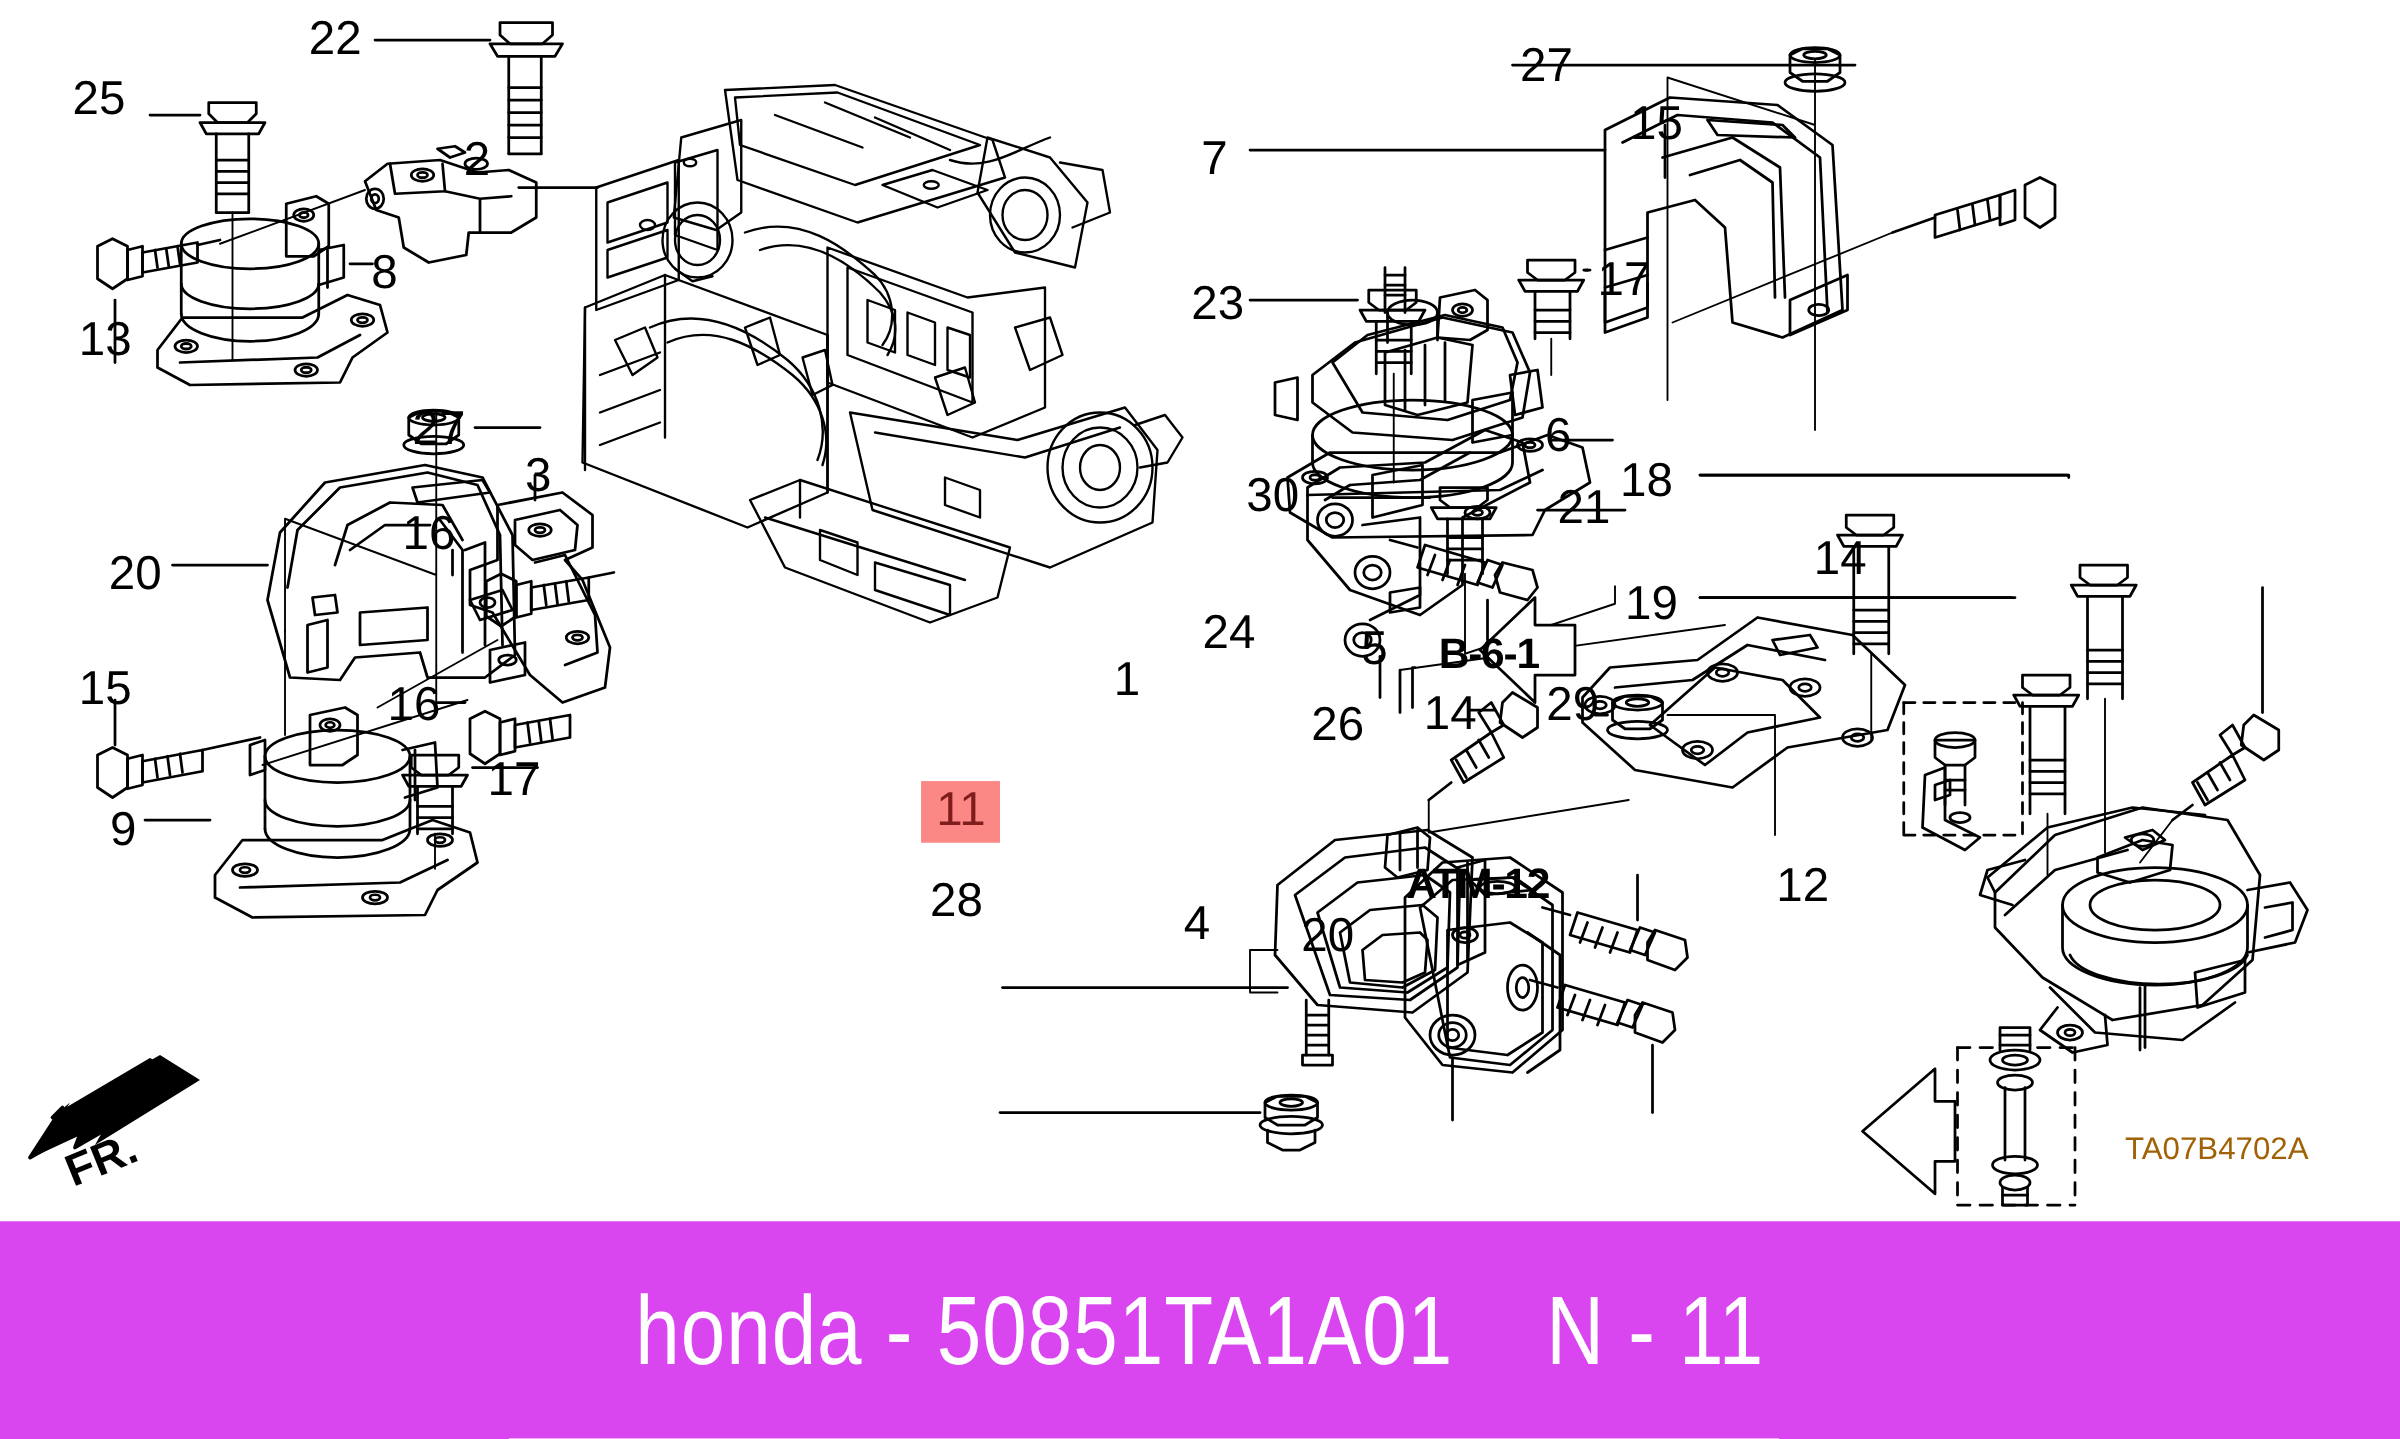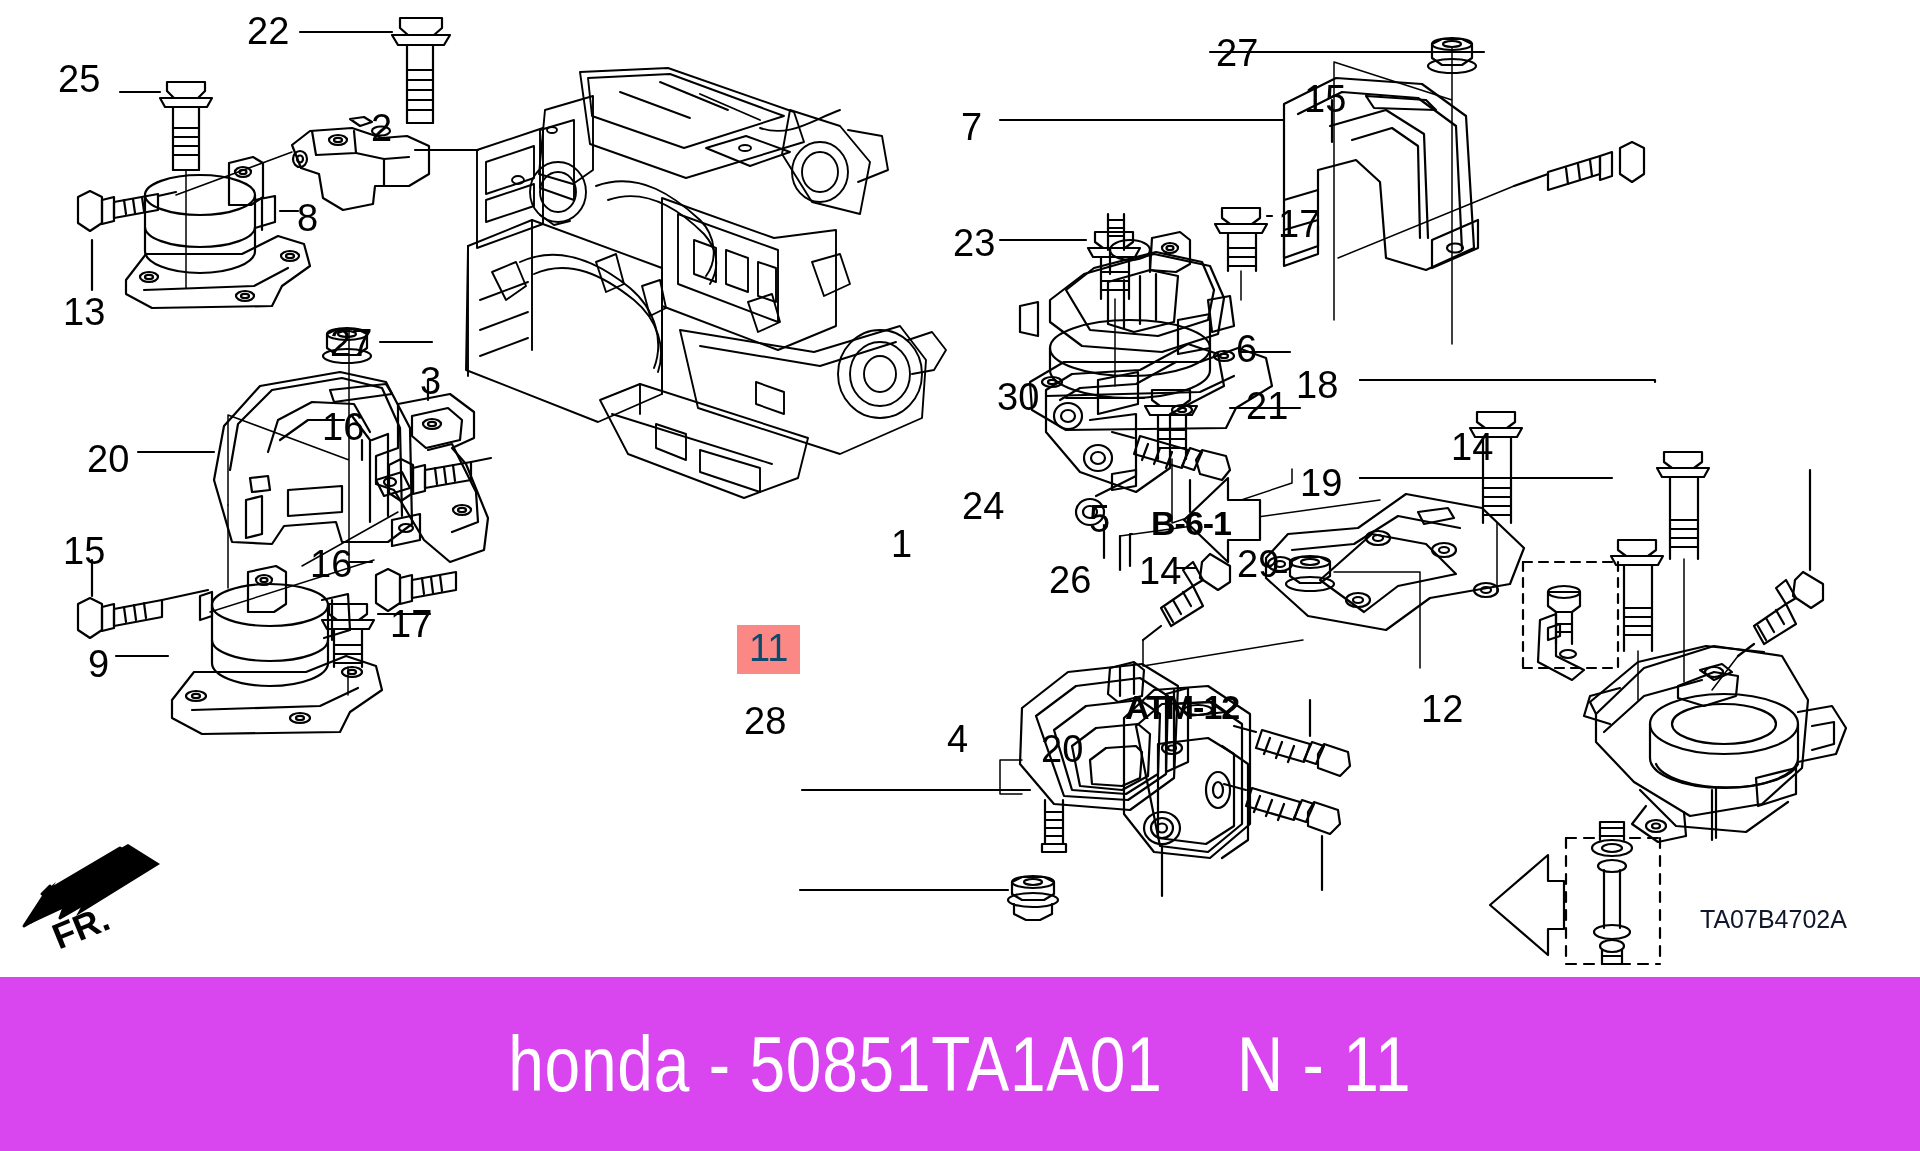--- a/index.html
+++ b/index.html
@@ -29,38 +29,38 @@
     position: absolute;
     font-family: "Liberation Sans", sans-serif;
     font-size: 38px;
     line-height: 1;
     color: #000000;
     white-space: nowrap;
     letter-spacing: 0px;
   }
   .callout.hl {
     background: #fc8886;
-    color: #0c4a6e;
+    color: #7f1d1d;
     padding: 3px 11px 6px 11px;
     border: 1px solid #fc8886;
   }
   .ref-label {
     position: absolute;
     font-family: "Liberation Sans", sans-serif;
     font-weight: bold;
     font-size: 34px;
     color: #000000;
     white-space: nowrap;
     letter-spacing: -1px;
   }
   .drawing-code {
     position: absolute;
     font-family: "Liberation Sans", sans-serif;
     font-size: 25px;
-    color: #0f172a;
+    color: #a16207;
     white-space: nowrap;
   }
   .fr-label {
     position: absolute;
     font-family: "Liberation Sans", sans-serif;
     font-weight: bold;
     font-size: 36px;
     color: #000000;
     transform: rotate(-22deg);
     transform-origin: left bottom;
@@ -659,21 +659,21 @@
         </g>
 
       </g>
     </svg>
 
     <div id="callouts-layer">
         <div class="callout" style="left: 58px; top: 60px;">25</div>
         <div class="callout" style="left: 247px; top: 12px;">22</div>
         <div class="callout" style="left: 371px; top: 109px;">2</div>
         <div class="callout" style="left: 297px; top: 199px;">8</div>
-        <div class="callout" style="left: 63px; top: 253px; margin-top: 40px;">13</div>
+        <div class="callout" style="left: 63px; top: 253px;">13</div>
         <div class="callout" style="left: 330px; top: 324px;">27</div>
         <div class="callout" style="left: 420px; top: 362px;">3</div>
         <div class="callout" style="left: 322px; top: 408px;">16</div>
         <div class="callout" style="left: 87px; top: 440px;">20</div>
         <div class="callout" style="left: 310px; top: 545px;">16</div>
         <div class="callout" style="left: 63px; top: 532px;">15</div>
         <div class="callout" style="left: 390px; top: 605px;">17</div>
         <div class="callout" style="left: 88px; top: 645px;">9</div>
         <div class="callout" style="left: 961px; top: 108px;">7</div>
         <div class="callout" style="left: 1216px; top: 34px;">27</div>

